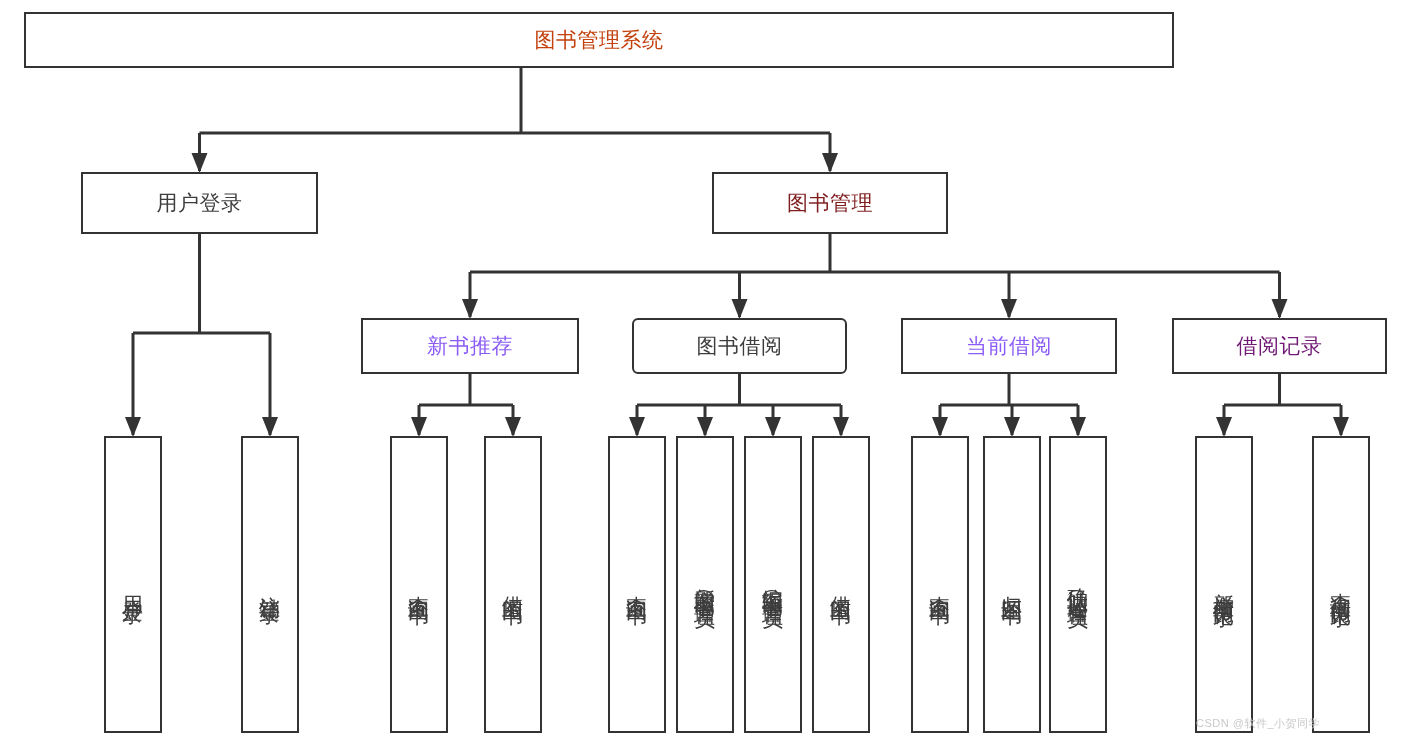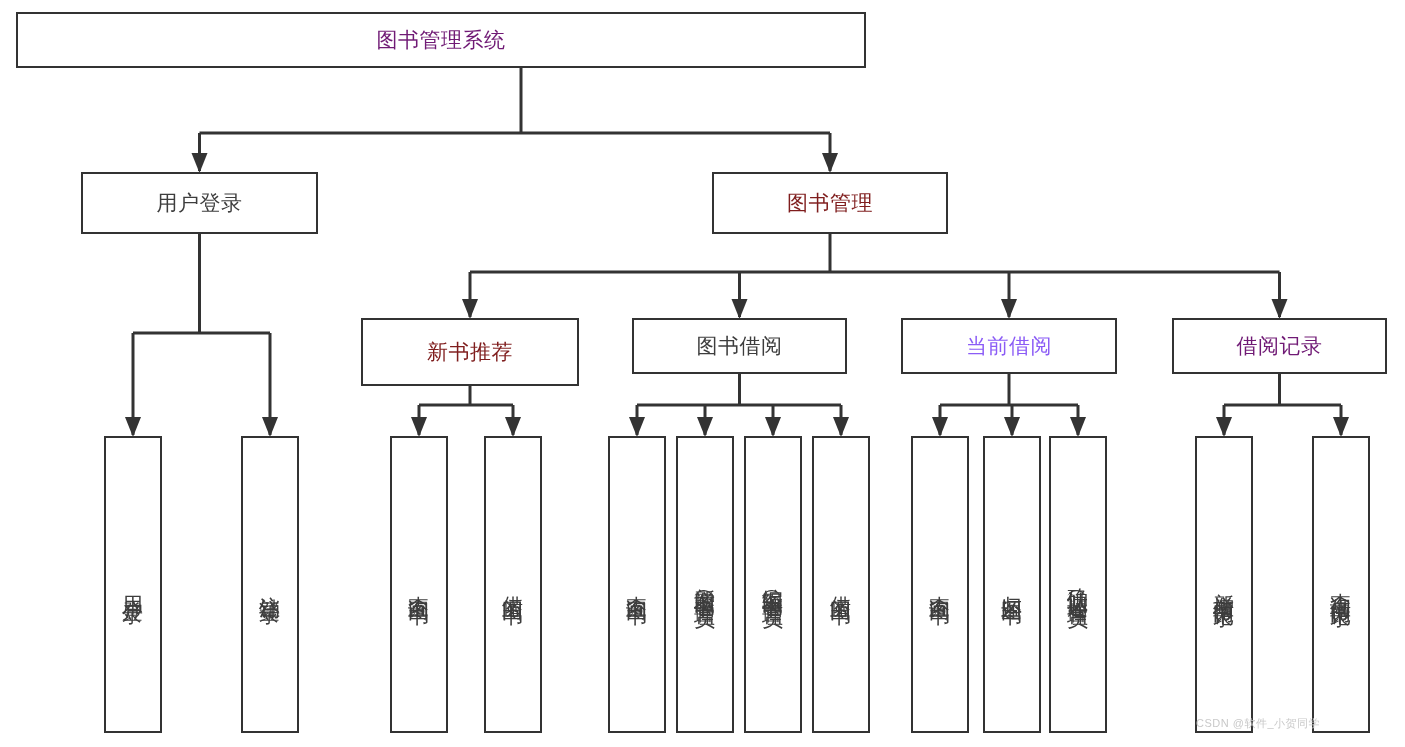--- a/index.html
+++ b/index.html
@@ -115,33 +115,33 @@
       <line x1="1078" y1="405" x2="1078" y2="435" stroke="#333333" stroke-width="3"></line>
       <polygon points="1070,417 1086,417 1078,437" fill="#333333"></polygon>
       <line x1="1279.5" y1="374" x2="1279.5" y2="405" stroke="#333333" stroke-width="3"></line>
       <line x1="1224" y1="405" x2="1341" y2="405" stroke="#333333" stroke-width="3"></line>
       <line x1="1224" y1="405" x2="1224" y2="435" stroke="#333333" stroke-width="3"></line>
       <polygon points="1216,417 1232,417 1224,437" fill="#333333"></polygon>
       <line x1="1341" y1="405" x2="1341" y2="435" stroke="#333333" stroke-width="3"></line>
       <polygon points="1333,417 1349,417 1341,437" fill="#333333"></polygon>
     </svg>
   <div id="nodes">
-      <div class="node horiz" style="left: 16px; top: 12px; width: 850px; height: 56px; border-color: rgb(51, 51, 51); color: #701a75; background: rgb(255, 255, 255);">
+      <div class="node horiz" style="left: 24px; top: 12px; width: 1150px; height: 56px; border-color: rgb(51, 51, 51); color: #c2410c; background: rgb(255, 255, 255);">
         <span class="label">图书管理系统</span>
       </div>
       <div class="node horiz" style="left: 81px; top: 172px; width: 237px; height: 62px; border-color: rgb(51, 51, 51); color: rgb(61, 61, 61); background: rgb(255, 255, 255);">
         <span class="label">用户登录</span>
       </div>
       <div class="node horiz" style="left: 712px; top: 172px; width: 236px; height: 62px; border-color: rgb(51, 51, 51); color: #7f1d1d; background: rgb(255, 255, 255);">
         <span class="label">图书管理</span>
       </div>
-      <div class="node horiz" style="left: 361px; top: 318px; width: 218px; height: 68px; border-color: rgb(51, 51, 51); color: #7f1d1d; background: rgb(255, 255, 255);">
+      <div class="node horiz" style="left: 361px; top: 318px; width: 218px; height: 56px; border-color: rgb(51, 51, 51); color: #8b5cf6; background: rgb(255, 255, 255);">
         <span class="label">新书推荐</span>
       </div>
-      <div class="node horiz" style="left: 632px; top: 318px; width: 215px; height: 56px; border-color: rgb(51, 51, 51); color: rgb(61, 61, 61); background: rgb(255, 255, 255);">
+      <div class="node horiz" style="left: 632px; top: 318px; width: 215px; height: 56px; border-color: rgb(51, 51, 51); color: rgb(61, 61, 61); background: rgb(255, 255, 255); border-radius: 6px;">
         <span class="label">图书借阅</span>
       </div>
       <div class="node horiz" style="left: 901px; top: 318px; width: 216px; height: 56px; border-color: rgb(51, 51, 51); color: #8b5cf6; background: rgb(255, 255, 255);">
         <span class="label">当前借阅</span>
       </div>
       <div class="node horiz" style="left: 1172px; top: 318px; width: 215px; height: 56px; border-color: rgb(51, 51, 51); color: #701a75; background: rgb(255, 255, 255);">
         <span class="label">借阅记录</span>
       </div>
       <div class="node vert" style="left: 104px; top: 436px; width: 58px; height: 297px; border-color: rgb(51, 51, 51); color: rgb(61, 61, 61); background: rgb(255, 255, 255);">
         <span class="label">用户登录</span>

